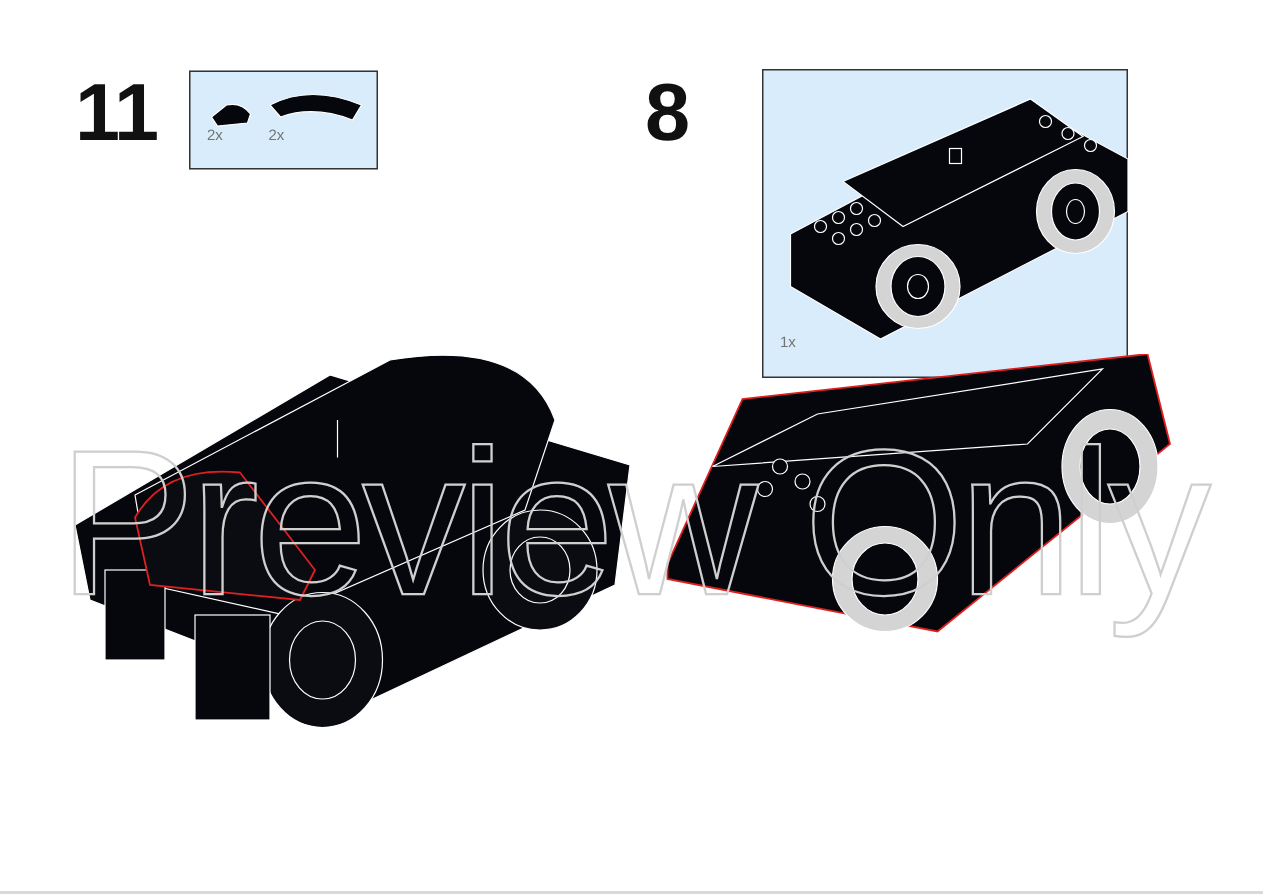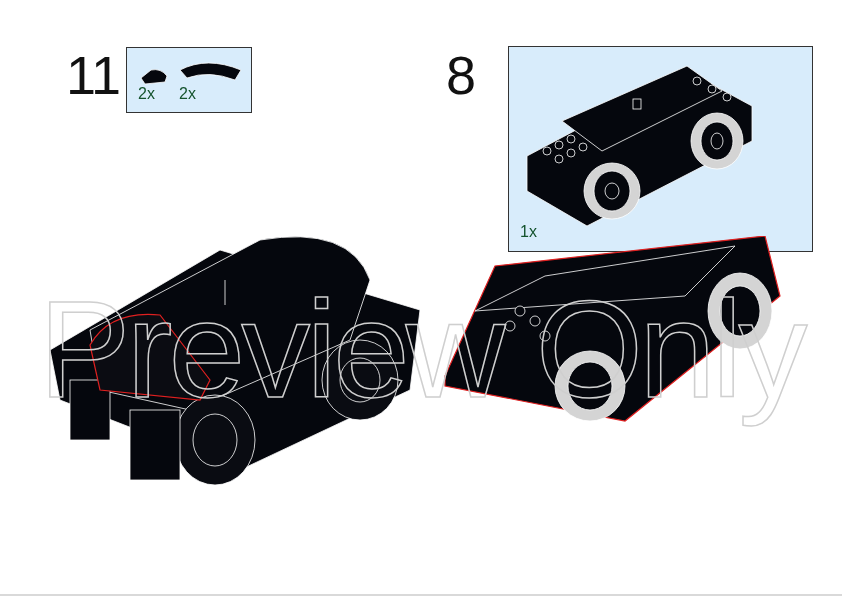--- a/index.html
+++ b/index.html
@@ -1,19 +1,19 @@
 <!DOCTYPE html>
 <html><head>
 <meta charset="utf-8">
 <style>
   html, body { margin:0; padding:0; }
   body { width:842px; height:596px; background:#ffffff; position:relative; overflow:hidden; font-family:"Liberation Sans", sans-serif; }
-  .step-num { position:absolute; font-family:"Liberation Sans", sans-serif; font-weight:normal; font-size:54px; color:#111; line-height:1; letter-spacing:-1px;margin-left:16px; }
+  .step-num { position:absolute; font-family:"Liberation Sans", sans-serif; font-weight:bold; font-size:54px; color:#111; line-height:1; letter-spacing:-1px; }
   .parts-box { position:absolute; background:#d8ecfb; border:1.5px solid #333; box-sizing:border-box; }
-  .qty { position:absolute; font-size:16px; color:#14532d; font-family:"Liberation Sans", sans-serif; }
+  .qty { position:absolute; font-size:10px; color:#737373; font-family:"Liberation Sans", sans-serif; }
   .watermark { position:absolute; left:0; top:236px; width:842px; font-family:"Liberation Sans", sans-serif; font-size:138px; font-weight:normal; color:transparent; -webkit-text-stroke:1.5px #cfcfcf; letter-spacing:-4px; white-space:nowrap; line-height:1; text-align:center;margin-top:44px; }
   .bottom-line { position:absolute; left:0; top:594px; width:842px; height:2px; background:#d9d9d9; }
   svg { position:absolute; }
 </style>
 </head>
 <body>
 
 <div class="step-num" style="left:50px; top:48px;">11</div>
 <div class="parts-box" style="left:126px; top:47px; width:126px; height:66px;">
   <svg width="40" height="30" style="left:10px; top:14px;" viewBox="0 0 40 30">
@@ -35,21 +35,21 @@
     <ellipse cx="340" cy="150" rx="38" ry="40" fill="#0a0c12"></ellipse>
     <ellipse cx="340" cy="150" rx="20" ry="22" fill="none"></ellipse>
     <rect x="110" y="180" width="50" height="70" fill="#05070d"></rect>
     <rect x="50" y="150" width="40" height="60" fill="#05070d"></rect>
   </g>
   <path d="M70 115 Q90 80 140 85 L190 150 L180 170 L80 160 Z" fill="#0b0c12" stroke="#e02020" stroke-width="1.2"></path>
   <line x1="205" y1="50" x2="205" y2="75" stroke="#fff" stroke-width="0.8"></line>
 </svg>
 
 <div class="step-num" style="left:430px; top:48px;">8</div>
-<div class="parts-box" style="left:508px; top:46px; width:305px; height:206px;">
+<div class="parts-box" style="left:508px; top:46px; width:244px; height:206px;">
   <svg width="240" height="170" style="left:8px; top:14px;" viewBox="0 0 240 170">
     <g stroke="#fff" stroke-width="0.8" fill="#05070d">
       <path d="M10 95 L170 10 L235 45 L235 80 L70 165 L10 130 Z"></path>
       <path d="M45 60 L170 5 L205 30 L85 90 Z"></path>
       <ellipse cx="95" cy="130" rx="28" ry="28" fill="#d4d4d4"></ellipse>
       <ellipse cx="95" cy="130" rx="18" ry="20" fill="#05070d"></ellipse>
       <ellipse cx="95" cy="130" rx="7" ry="8" fill="none"></ellipse>
       <ellipse cx="200" cy="80" rx="26" ry="28" fill="#d4d4d4"></ellipse>
       <ellipse cx="200" cy="80" rx="16" ry="19" fill="#05070d"></ellipse>
       <ellipse cx="200" cy="80" rx="6" ry="8" fill="none"></ellipse>

